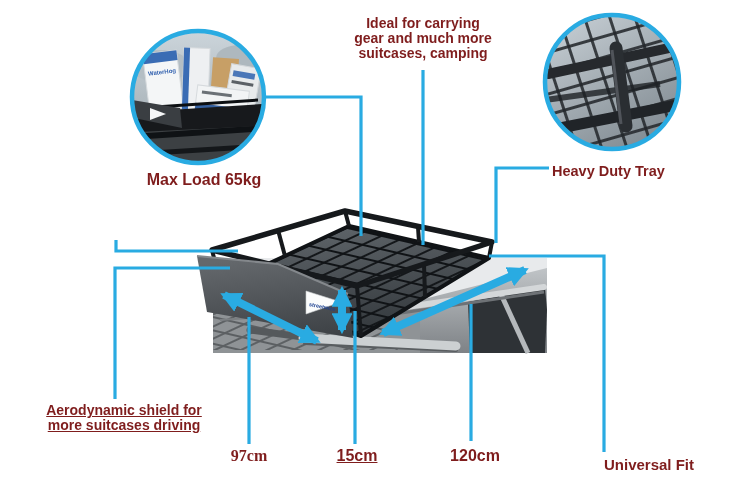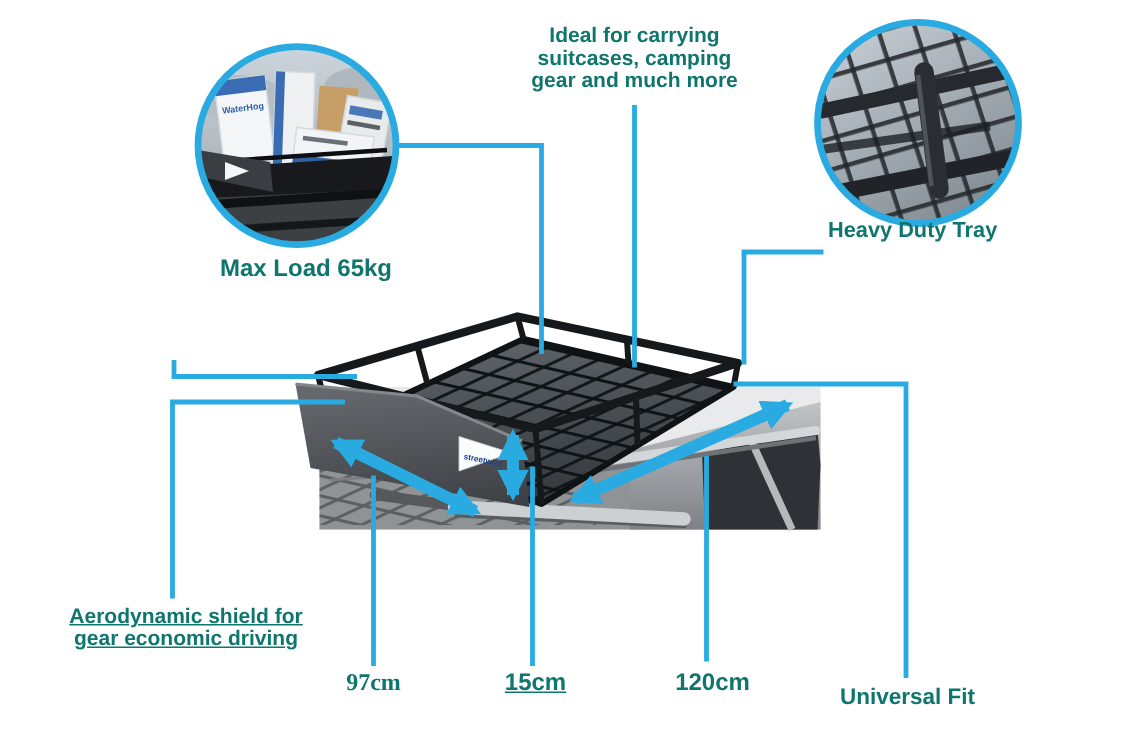--- a/index.html
+++ b/index.html
@@ -2,27 +2,27 @@
 <html><head>
 <meta charset="utf-8">
 <style>
   html,body{margin:0;padding:0;background:#ffffff;}
   #stage{
     position:relative;width:750px;height:500px;background:#ffffff;overflow:hidden;
     font-family:"Liberation Sans","DejaVu Sans",sans-serif;
   }
   #art{position:absolute;left:0;top:0;}
   .lbl{
-    position:absolute;color:#0f766e;font-weight:bold;line-height:15px;
+    position:absolute;color:#7f1d1d;font-weight:bold;line-height:15px;
     white-space:nowrap;
   }
   .ctr{transform:translateX(-50%);text-align:center;}
   .f14{font-size:14px;}
   .f145{font-size:14.5px;}
-  .f15{font-size:15px;}
+  .f15{font-size:15px;margin-left:44px;}
   .f16{font-size:16px;}
 </style>
 </head>
 <body>
 
 <div id="stage">
 
   <svg id="art" width="750" height="500" viewBox="0 0 750 500">
     <defs>
       <linearGradient id="floorG" gradientUnits="userSpaceOnUse" x1="349" y1="226" x2="361" y2="336">
@@ -188,32 +188,32 @@
 
     <g stroke="#29abe2" stroke-width="8">
       <line x1="224" y1="295" x2="317" y2="341" marker-start="url(#ah)" marker-end="url(#ah)"></line>
       <line x1="342" y1="290" x2="342" y2="330" marker-start="url(#ah)" marker-end="url(#ah)"></line>
       <line x1="383" y1="333" x2="525" y2="270" marker-start="url(#ah)" marker-end="url(#ah)"></line>
     </g>
   </svg>
 
   <div class="lbl ctr f14" style="left:423px;top:16px;">
     <div>Ideal for carrying</div>
+    <div>gear and much more</div>
     <div>suitcases, camping</div>
-    <div>gear and much more</div>
   </div>
 
   <div class="lbl ctr f16" style="left:204px;top:172px;">Max Load 65kg</div>
 
-  <div class="lbl f145" style="left:552px;top:147px;">Heavy Duty Tray</div>
+  <div class="lbl f145" style="left:552px;top:164px;">Heavy Duty Tray</div>
 
 
   <div class="lbl ctr f14" style="left:124px;top:403px;text-decoration:underline;">
     <div>Aerodynamic shield for</div>
-    <div>gear economic driving</div>
+    <div>more suitcases driving</div>
   </div>
 
   <div class="lbl ctr f16" style="left:249px;top:448px;font-family:Liberation Serif, serif;">97cm</div>
 
   <div class="lbl ctr f16" style="left:357px;top:448px;text-decoration:underline;">15cm</div>
 
   <div class="lbl ctr f16" style="left:475px;top:448px;">120cm</div>
 
   <div class="lbl ctr f15" style="left:605px;top:457px;">Universal Fit</div>
 

